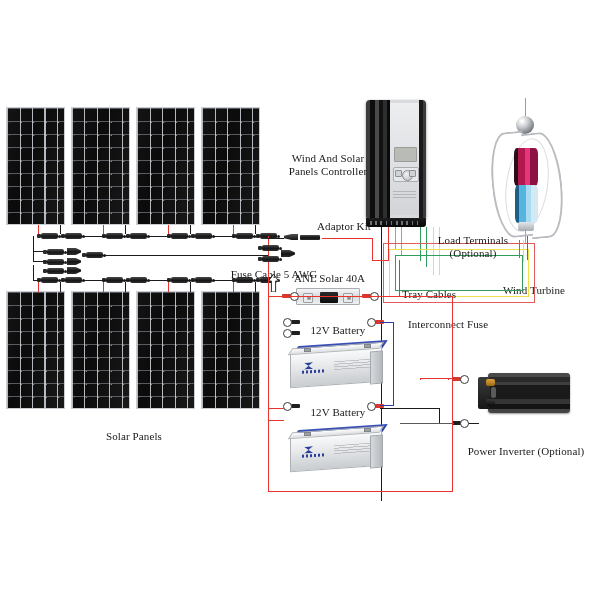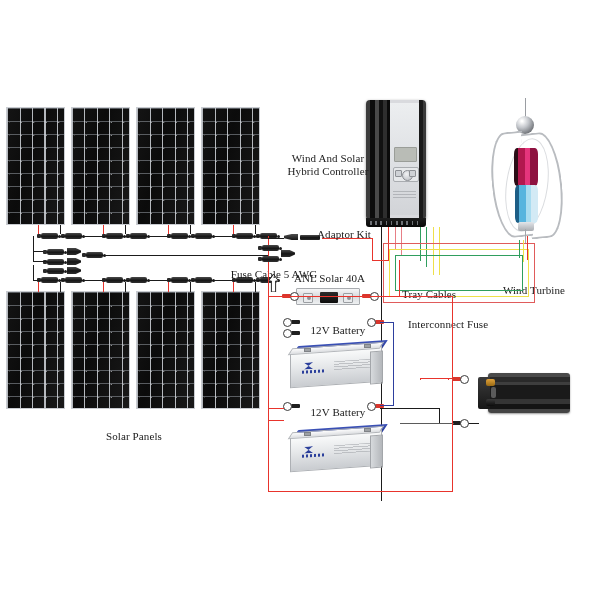--- a/index.html
+++ b/index.html
@@ -279,21 +279,21 @@
       <div id="ctrl-pad">
         <div class="ctrl-btn" style="left:1.5px;"></div>
         <div id="ctrl-dial"></div>
         <div class="ctrl-btn" style="right:1.5px;"></div>
       </div>
       <div id="ctrl-brand"></div>
     </div>
     <div id="ctrl-term"></div>
   </div>
   <div class="lbl" style="left:280px;top:152px;width:96px;">Wind And Solar
-Hybrid Controller</div>
+Panels Controller</div>
 
   <div id="turbine">
     <div id="t-mast"></div>
     <div id="t-ball"></div>
     <div class="blade" style="left:6px;top:34px;width:34px;height:102px;border-width:2.2px 0 2.2px 2.4px;
                 border-radius:60% 0 0 60%;transform:rotate(-6deg);"></div>
     <div class="blade" style="left:40px;top:34px;width:34px;height:102px;border-width:2.2px 2.4px 2.2px 0;
                 border-radius:0 60% 60% 0;transform:rotate(-6deg);"></div>
     <div class="blade" style="left:20px;top:40px;width:40px;height:92px;border-width:1.8px;
                 border-color:#cdd0d4;border-radius:50%;opacity:.75;transform:rotate(8deg);"></div>
@@ -327,28 +327,30 @@
 
     <div class="box" style="left:389px;top:249px;width:140px;height:48px;border-width:1.2px;border-color:#efe04a;"></div>
 
     <div class="box" style="left:383px;top:243px;width:152px;height:60px;border-width:1.2px;border-color:#e05b5b;"></div>
 
     <div class="w wv grn" style="left:519px;top:240px;height:18px;"></div>
     <div class="w wv red" style="left:527px;top:236px;height:24px;"></div>
     <div class="w wv yel" style="left:523px;top:240px;height:22px;"></div>
   </div>
 
+  <div class="lbl" style="left:430px;top:234px;width:86px;">Load Terminals
+(Optional)</div>
   <div class="lbl" style="left:402px;top:288px;width:72px;text-align:left;">Tray Cables</div>
   <div class="lbl" style="left:408px;top:318px;width:104px;text-align:left;">Interconnect Fuse</div>
 
   <div id="adaptor">
     <div class="a1"></div>
     <div class="a2"></div>
   </div>
-  <div class="lbl" style="left:310px;top:228px;width:68px;">Adaptor Kit</div>
+  <div class="lbl" style="left:310px;top:220px;width:68px;">Adaptor Kit</div>
 
   <div class="w wh blk" style="left:268px;top:238px;width:16px;"></div>
 
   <div id="up-arrow">
     <svg width="11" height="18" viewBox="0 0 11 18">
       <path d="M5.5 0 L10.5 7 L7.6 7 L7.6 18 L3.4 18 L3.4 7 L0.5 7 Z" fill="#ffffff" stroke="#2a2a2a" stroke-width="1"></path>
     </svg>
   </div>
   <div class="lbl" style="left:228px;top:268px;width:92px;">Fuse Cable 5 AWG</div>
 
@@ -433,16 +435,17 @@
 
   <div class="box" style="left:268px;top:296px;width:185px;height:196px;border-width:1.3px;border-color:#e8342c;"></div>
 
   <div id="inverter">
     <div id="inv-body"></div>
     <div id="inv-face"></div>
     <div class="inv-post" id="inv-post-p"></div>
     <div class="inv-post" id="inv-post-n"></div>
     <div id="inv-knob"></div>
   </div>
+  <div class="lbl" style="left:462px;top:445px;width:128px;">Power Inverter (Optional)</div>
 
   <div class="lbl" style="left:84px;top:430px;width:100px;">Solar Panels</div>
 
 </div>
 
 </body></html>

